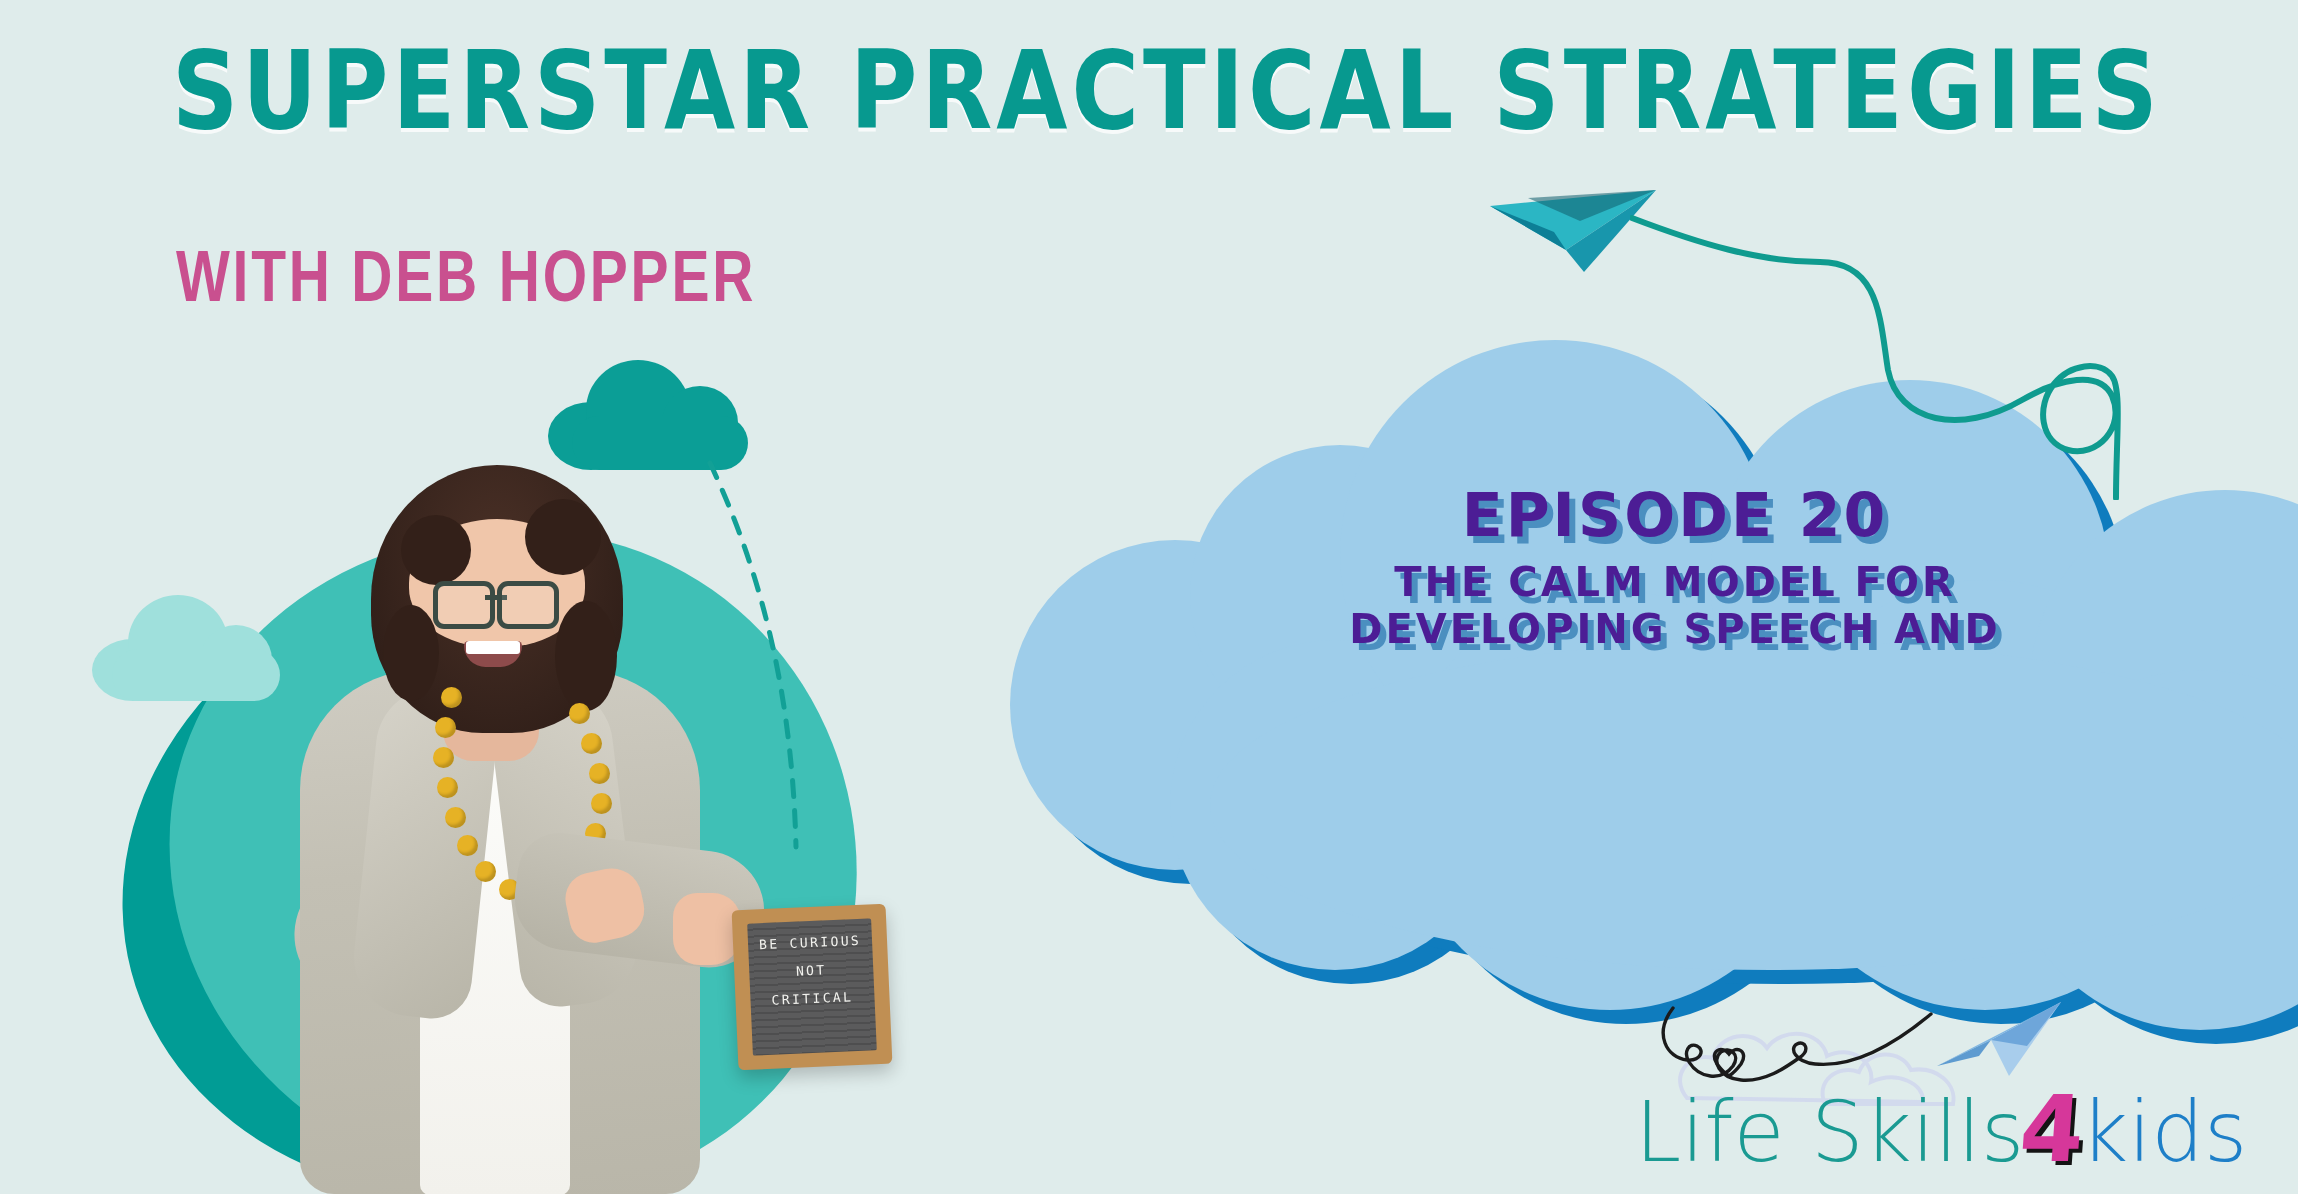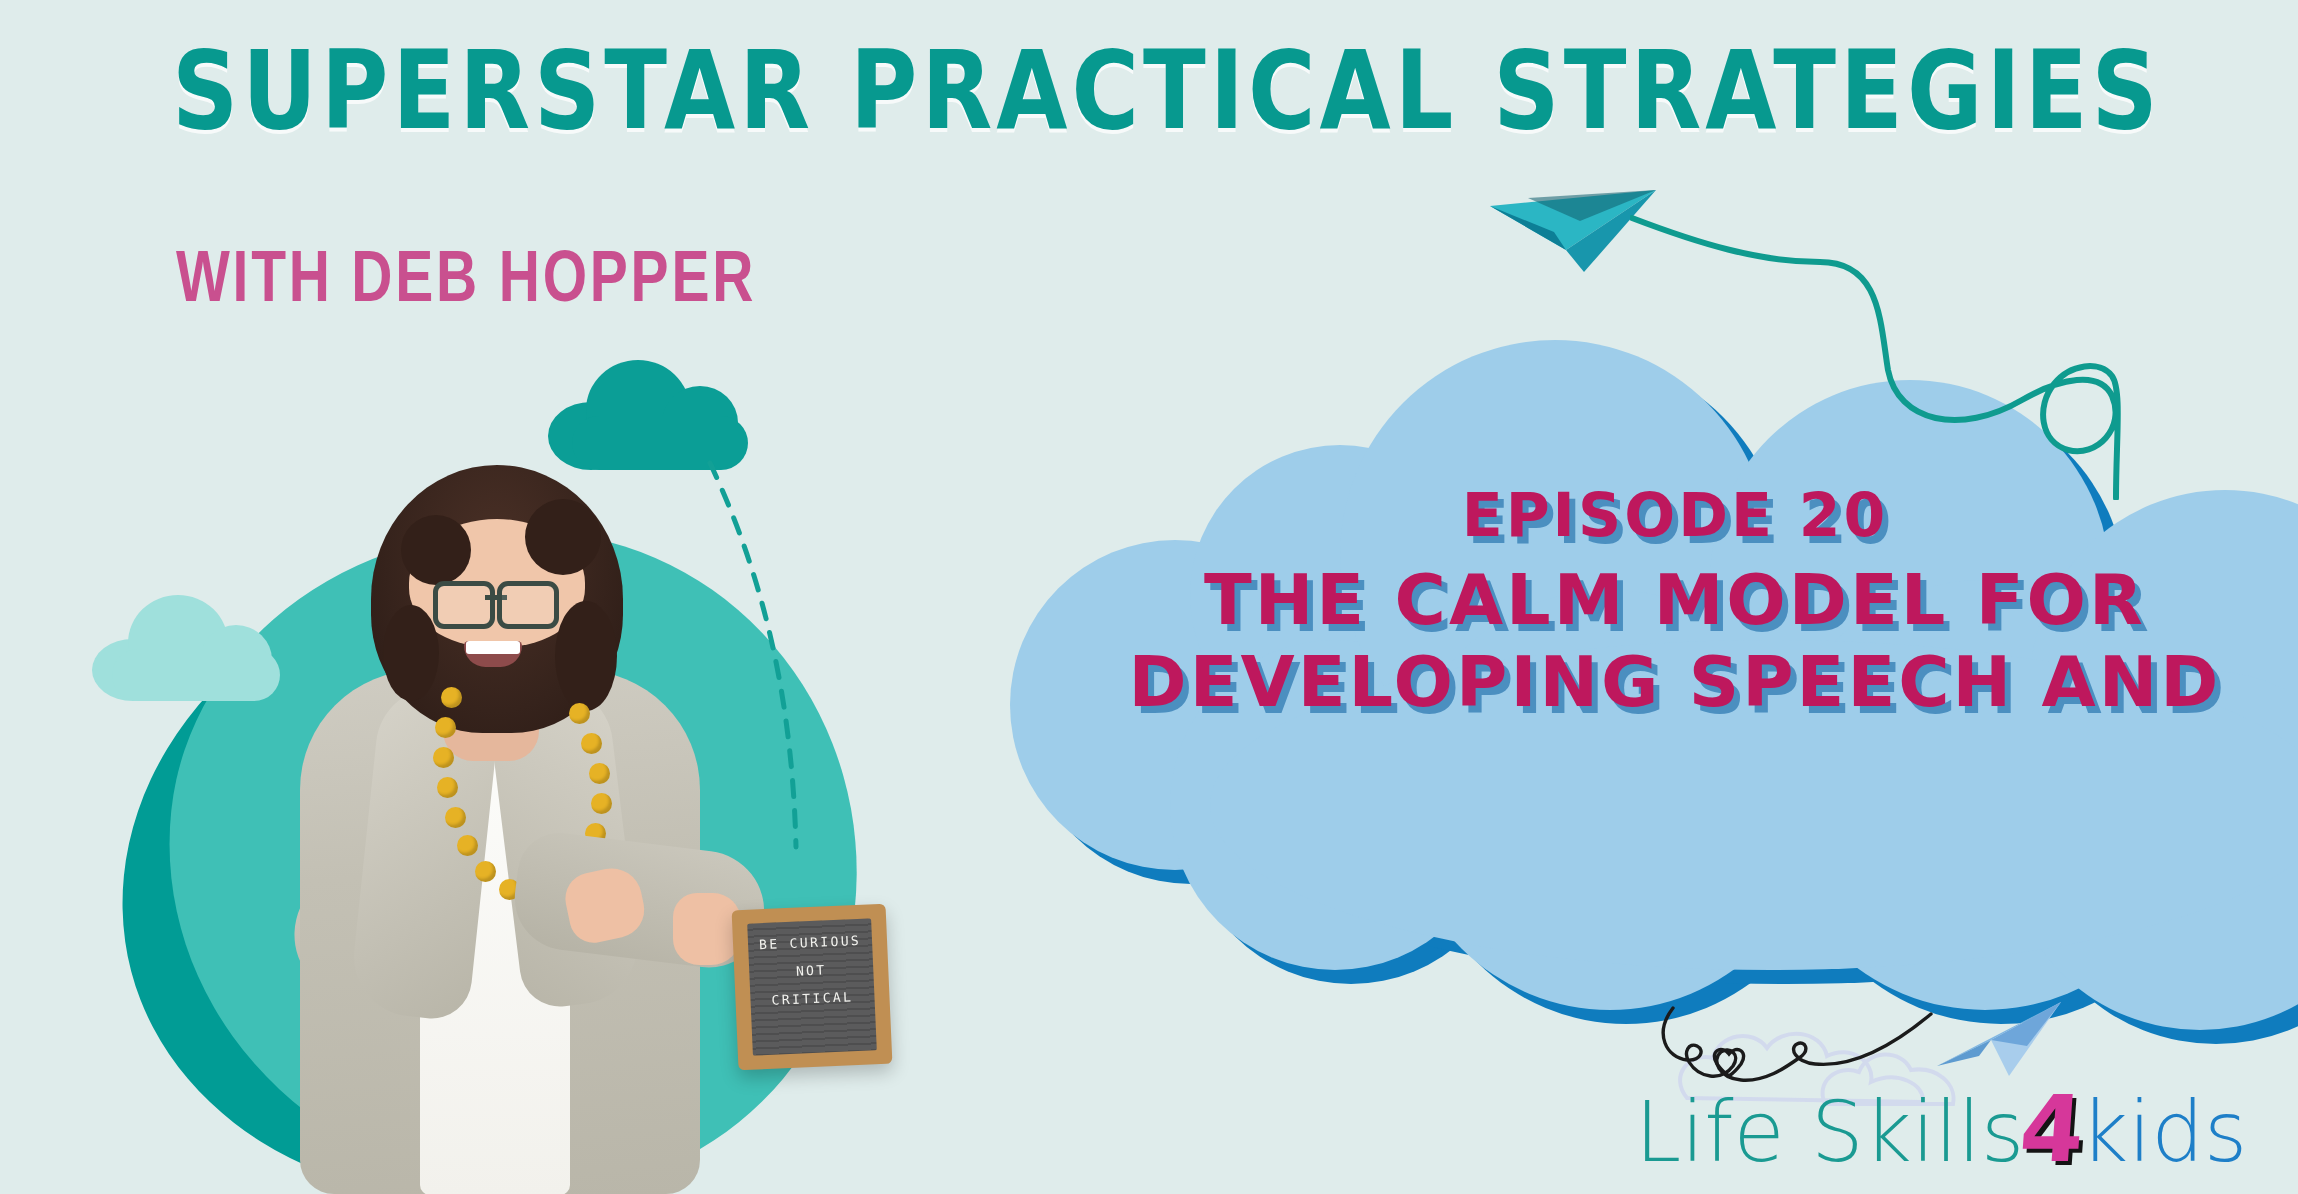--- a/index.html
+++ b/index.html
@@ -55,29 +55,29 @@
   .lb5{left:390px; top:250px; width:420px;height:420px;}
   .lb6{left:700px; top:40px;  width:400px;height:400px;}
   .lb7{left:760px; top:240px; width:430px;height:430px;}
   .lb8{left:1020px;top:150px; width:390px;height:390px;}
   .lb9{left:1000px;top:330px; width:380px;height:360px;}
   .lbbar{left:200px;top:300px;width:1120px;height:330px;border-radius:165px;}
 
   
   .ep-text{
     position:absolute;left:1100px;top:480px;width:1150px;
-    text-align:center;color:#be185d;
+    text-align:center;color:#4c1d95;
     font-family:"DejaVu Sans",sans-serif;
     font-weight:bold;letter-spacing:3px;
     text-shadow:6px 7px 0 #4b8fc0;
     line-height:1.18;
   }
   .ep-line{display:block;}
   .ep-num{font-size:60px;margin-bottom:8px;}
-  .ep-body{font-size:70px;}
+  .ep-body{font-size:40px;}
 
   
   .headline{
     position:absolute;left:172px;top:28px;
     font-family:"DejaVu Sans",sans-serif;
     font-weight:bold;font-size:92px;letter-spacing:4px;
     color:#07998f;
     text-shadow:0 3px 0 rgba(255,255,255,.75);
     white-space:nowrap;
     transform:scaleY(1.18);transform-origin:left top;

